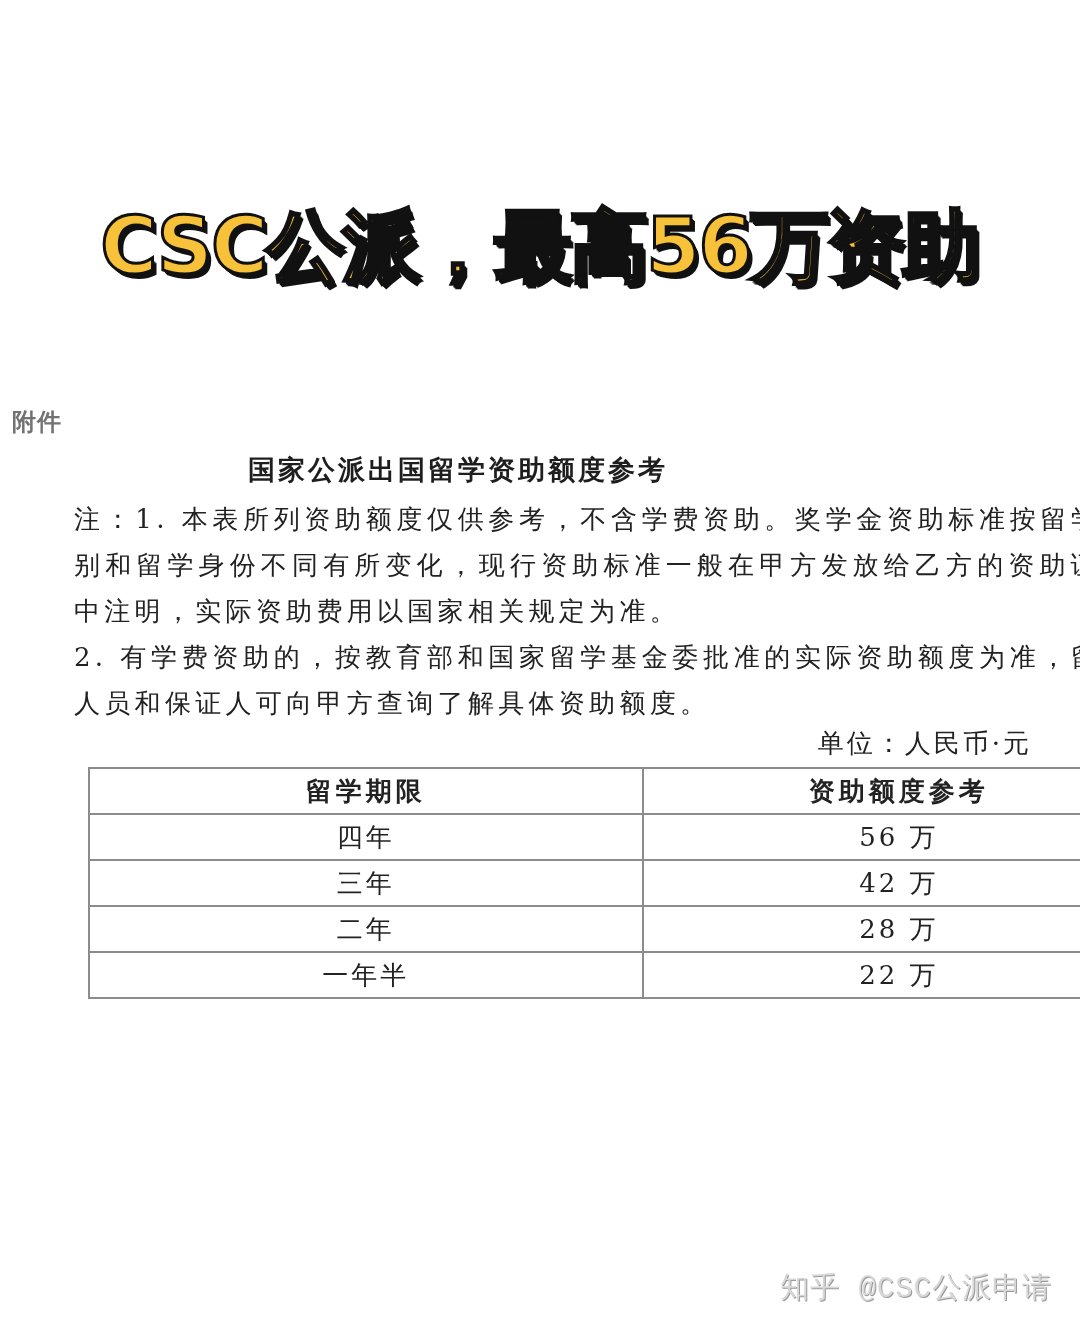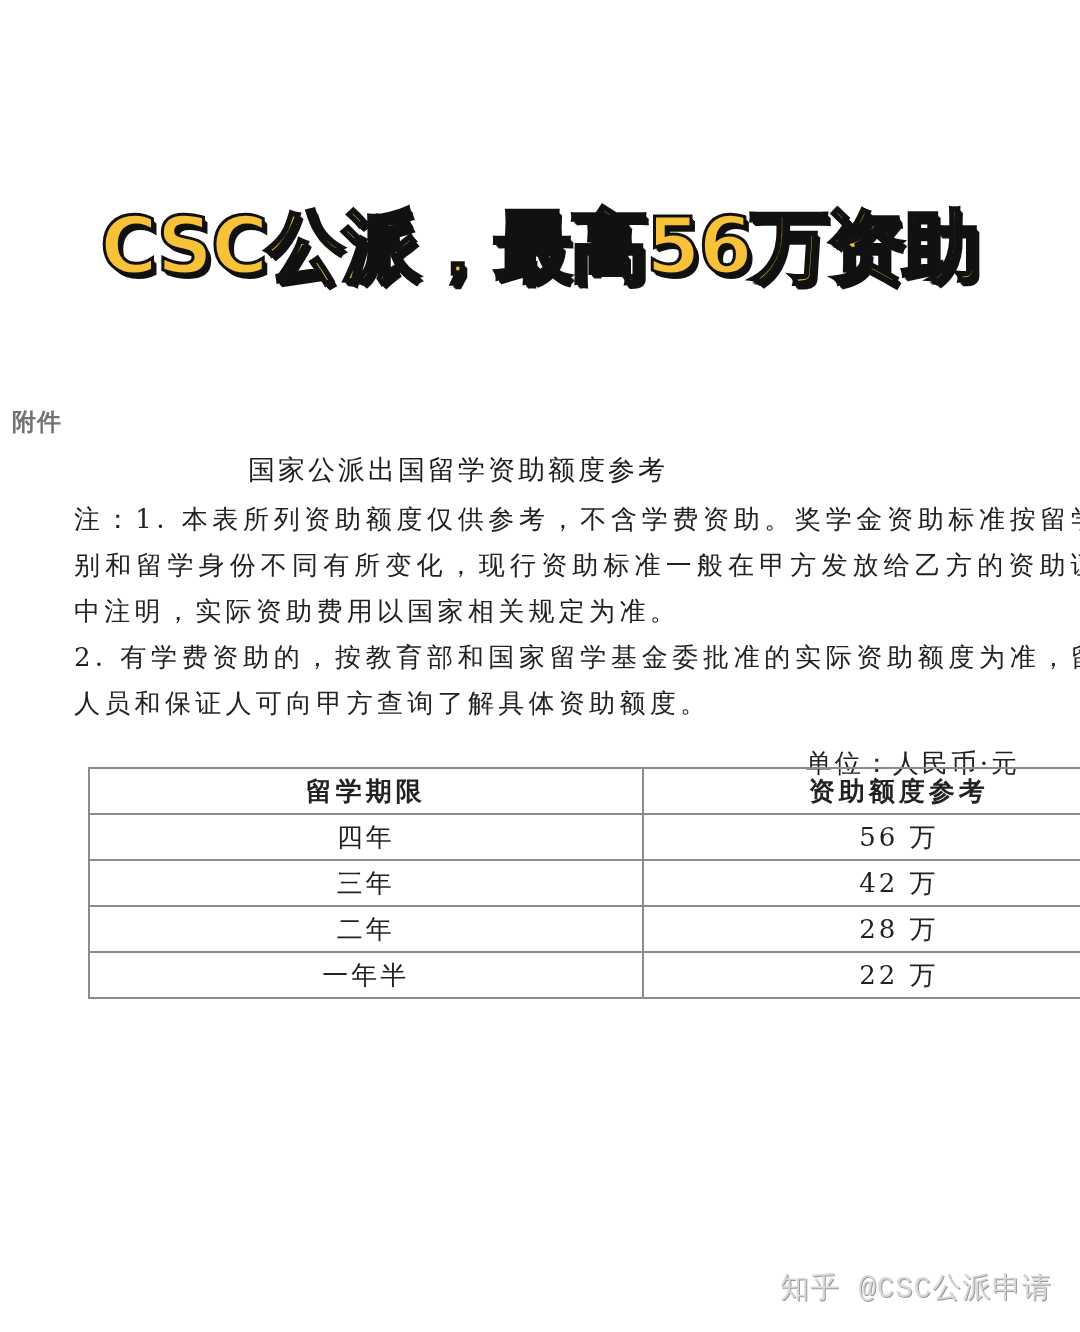--- a/index.html
+++ b/index.html
@@ -14,31 +14,31 @@
     -webkit-text-stroke: 3px #111;
     text-shadow: 4px 5px 0 #111, 3px 4px 0 #111, 2px 3px 0 #111;
     line-height: 100px;
   }
   .attach {
     position: absolute; left: 12px; top: 406px; font-size: 24px; font-weight: bold;
     color: #737373; letter-spacing: 1px;
   }
   .doc-title {
     position: absolute; left: 0; top: 452px; width: 916px; text-align: center;
-    font-size: 27px; font-weight: normal; letter-spacing: 3px; color: #1e1e1e;
+    font-size: 27px; font-weight: bold; letter-spacing: 3px; color: #1e1e1e;
   }
   .para {
     position: absolute; left: 12px; width: 1058px; font-size: 26px; line-height: 46px;
     letter-spacing: 4.3px; color: #222; text-align: justify;
   }
   .p1 { top: 496px; }
   .p2 { top: 634px; }
   .indent { padding-left: 62px; }
   .unit {
-    position: absolute; right: 60px; top: 726px; font-size: 26px; letter-spacing: 3px; color: #222; margin-top: 20px;
+    position: absolute; right: 48px; top: 726px; font-size: 26px; letter-spacing: 3px; color: #222;
   }
   table.funding {
     position: absolute; left: 88px; top: 767px; width: 1068px; border-collapse: collapse;
     font-size: 26px; color: #222; padding-left: 31px;
   }
   table.funding th, table.funding td {
     border: 2px solid #8c8c8c; height: 44px; text-align: center; padding: 0;
     font-weight: normal; letter-spacing: 3px;
   }
   table.funding th { font-weight: bold; letter-spacing: 4px; }

